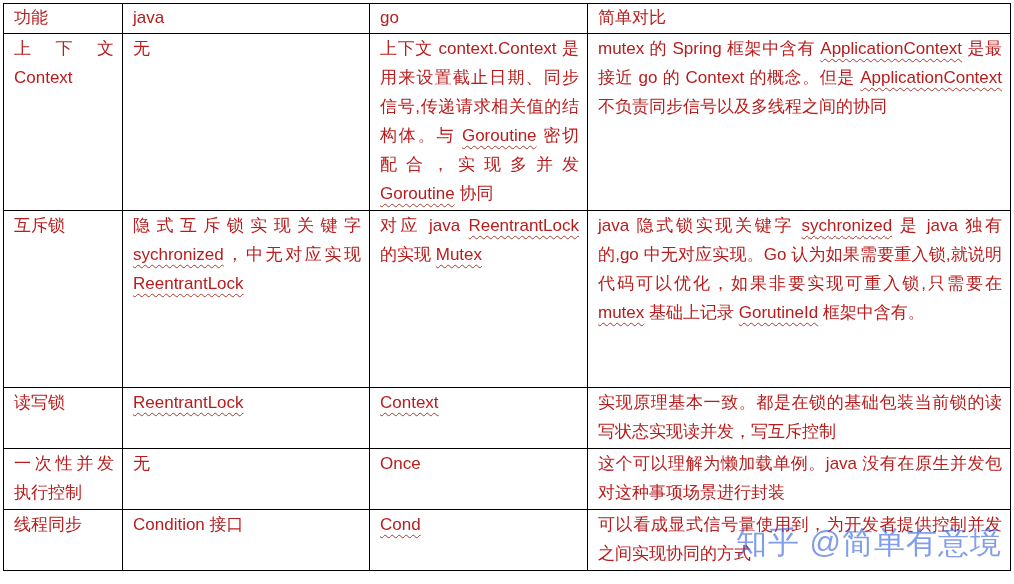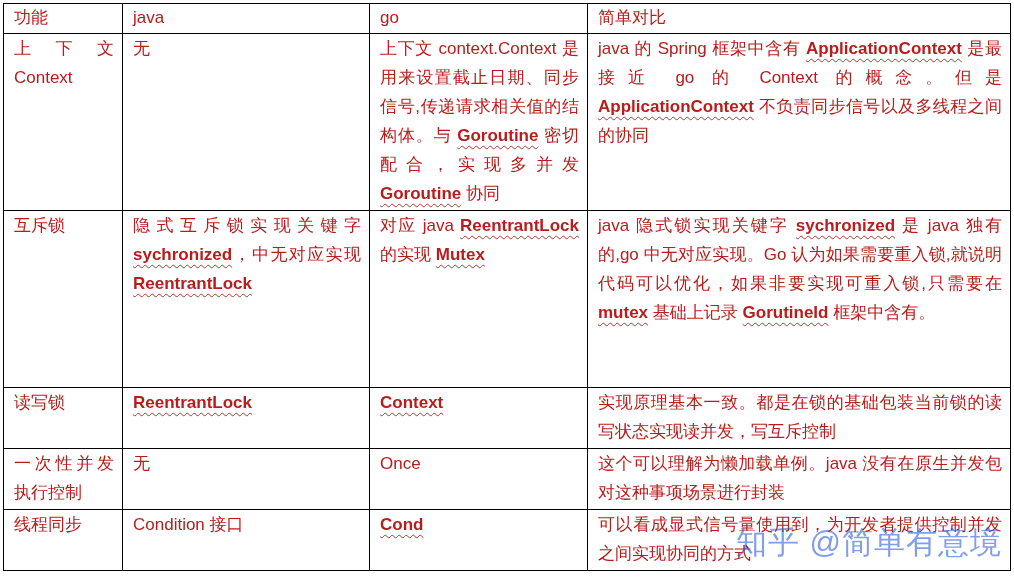--- a/index.html
+++ b/index.html
@@ -42,21 +42,20 @@
   .cmp tbody tr:nth-child(3) { height: 58px; }
   .cmp tbody tr:nth-child(4) { height: 58px; }
   .cmp tbody tr:nth-child(5) { height: 58px; }
   .cmp tbody tr:nth-child(6) { height: 59px; }
   .sq {
     text-decoration-line: underline;
     text-decoration-style: wavy;
     text-decoration-color: #a33c32;
     text-decoration-thickness: 1px;
     text-underline-offset: 4px;
-    font-weight: bold;
   }
   .watermark {
     position: absolute;
     left: 736px;
     top: 522px;
     font-size: 31px;
     letter-spacing: 1px;
     color: #1d4ed8;
     opacity: 0.55;
     white-space: nowrap;
@@ -80,21 +79,21 @@
       <th>java</th>
       <th>go</th>
       <th>简单对比</th>
     </tr>
   </thead>
   <tbody id="tbody">
       <tr>
         <td><span>上下文 Context</span></td>
         <td><span>无</span></td>
         <td><span>上下文 context.Context 是用来设置截止日期、同步信号,传递请求相关值的结构体。与 </span><span class="sq">Goroutine</span><span> 密切配合，实现多并发 </span><span class="sq">Goroutine</span><span> 协同</span></td>
-        <td><span>java 的 Spring 框架中含有 </span><span class="sq">ApplicationContext</span><span> 是最接近 go 的 Context 的概念。但是 </span><span class="sq">ApplicationContext</span><span> 不负责同步信号以及多线程之间的协同</span></td>
+        <td><span>mutex 的 Spring 框架中含有 </span><span class="sq">ApplicationContext</span><span> 是最接近 go 的 Context 的概念。但是 </span><span class="sq">ApplicationContext</span><span> 不负责同步信号以及多线程之间的协同</span></td>
       </tr>
       <tr>
         <td><span>互斥锁</span></td>
         <td><span>隐式互斥锁实现关键字 </span><span class="sq">sychronized</span><span>，中无对应实现 </span><span class="sq">ReentrantLock</span></td>
         <td><span>对应 java </span><span class="sq">ReentrantLock</span><span> 的实现 </span><span class="sq">Mutex</span></td>
         <td><span>java 隐式锁实现关键字 </span><span class="sq">sychronized</span><span> 是 java 独有的,go 中无对应实现。Go 认为如果需要重入锁,就说明代码可以优化，如果非要实现可重入锁,只需要在 </span><span class="sq">mutex</span><span> 基础上记录 </span><span class="sq">GorutineId</span><span> 框架中含有。</span></td>
       </tr>
       <tr>
         <td><span>读写锁</span></td>
         <td><span class="sq">ReentrantLock</span></td>

